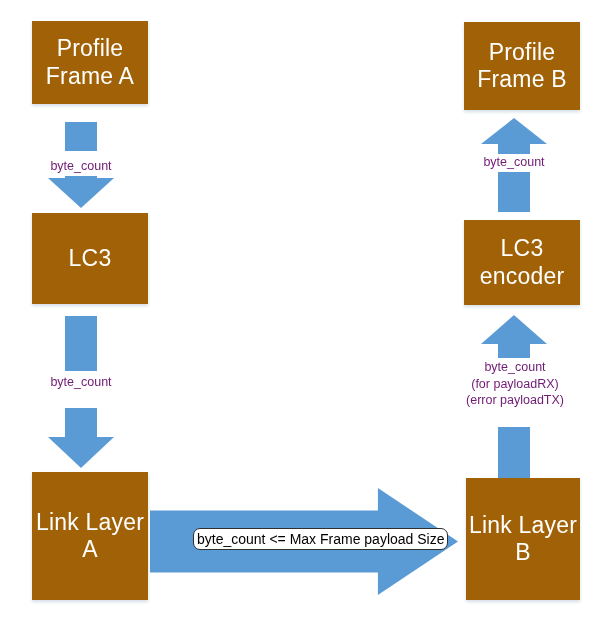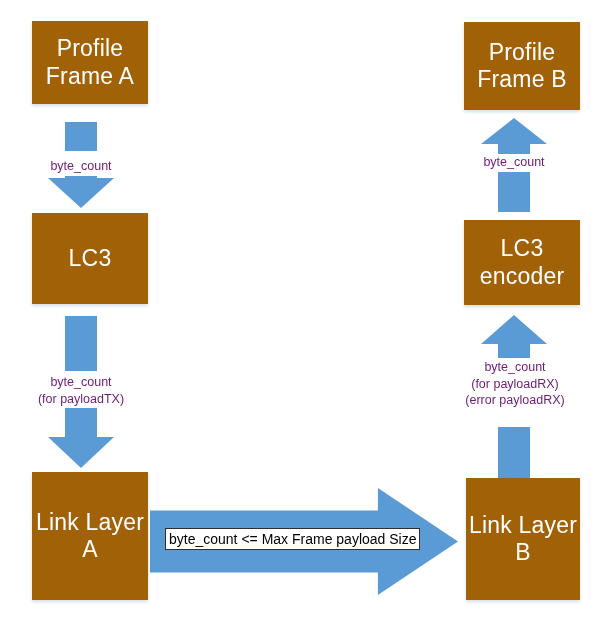--- a/index.html
+++ b/index.html
@@ -92,34 +92,33 @@
 
   <div class="node" style="left:24px; top:213px; width:116px; height:91px;">
     <div>
       <span>LC3</span>
     </div>
   </div>
 
   <div class="shaft" style="left:65px; top:316px; width:32px; height:55px;"></div>
   <div class="edge-label" style="left:11px; top:374px; width:140px;">
     <div>byte_count</div>
-    <div>(for payloadTX)</div>
   </div>
   <div class="shaft" style="left:65px; top:408px; width:32px; height:33px;"></div>
   <div class="head-down" style="left:48px; top:437px; width:66px; height:31px;"></div>
 
   <div class="node" style="left:24px; top:472px; width:116px; height:128px;">
     <div>
       <span>Link Layer</span>
       <span>A</span>
     </div>
   </div>
 
   <div class="big-arrow" style="left:150px; top:488px; width:308px; height:107px;"></div>
-  <div class="edge-label boxed" style="left:165px; top:528px;">
+  <div class="edge-label boxed" style="left:193px; top:528px;border-radius:7px;">
     <span>byte_count &lt;= Max Frame payload Size</span>
   </div>
 
   <div class="node" style="left:456px; top:22px; width:116px; height:88px;">
     <div>
       <span>Profile</span>
       <span>Frame B</span>
     </div>
   </div>
 
@@ -135,21 +134,21 @@
       <span>LC3</span>
       <span>encoder</span>
     </div>
   </div>
 
   <div class="head-up" style="left:481px; top:315px; width:66px; height:29px;"></div>
   <div class="shaft" style="left:498px; top:341px; width:32px; height:17px;"></div>
   <div class="edge-label" style="left:444px; top:359px; width:142px;">
     <div>byte_count</div>
     <div>(for payloadRX)</div>
-    <div>(error payloadRX)</div>
+    <div>(error payloadTX)</div>
   </div>
   <div class="shaft" style="left:498px; top:427px; width:32px; height:51px;"></div>
 
   <div class="node" style="left:458px; top:478px; width:114px; height:122px;">
     <div>
       <span>Link Layer</span>
       <span>B</span>
     </div>
   </div>
 

